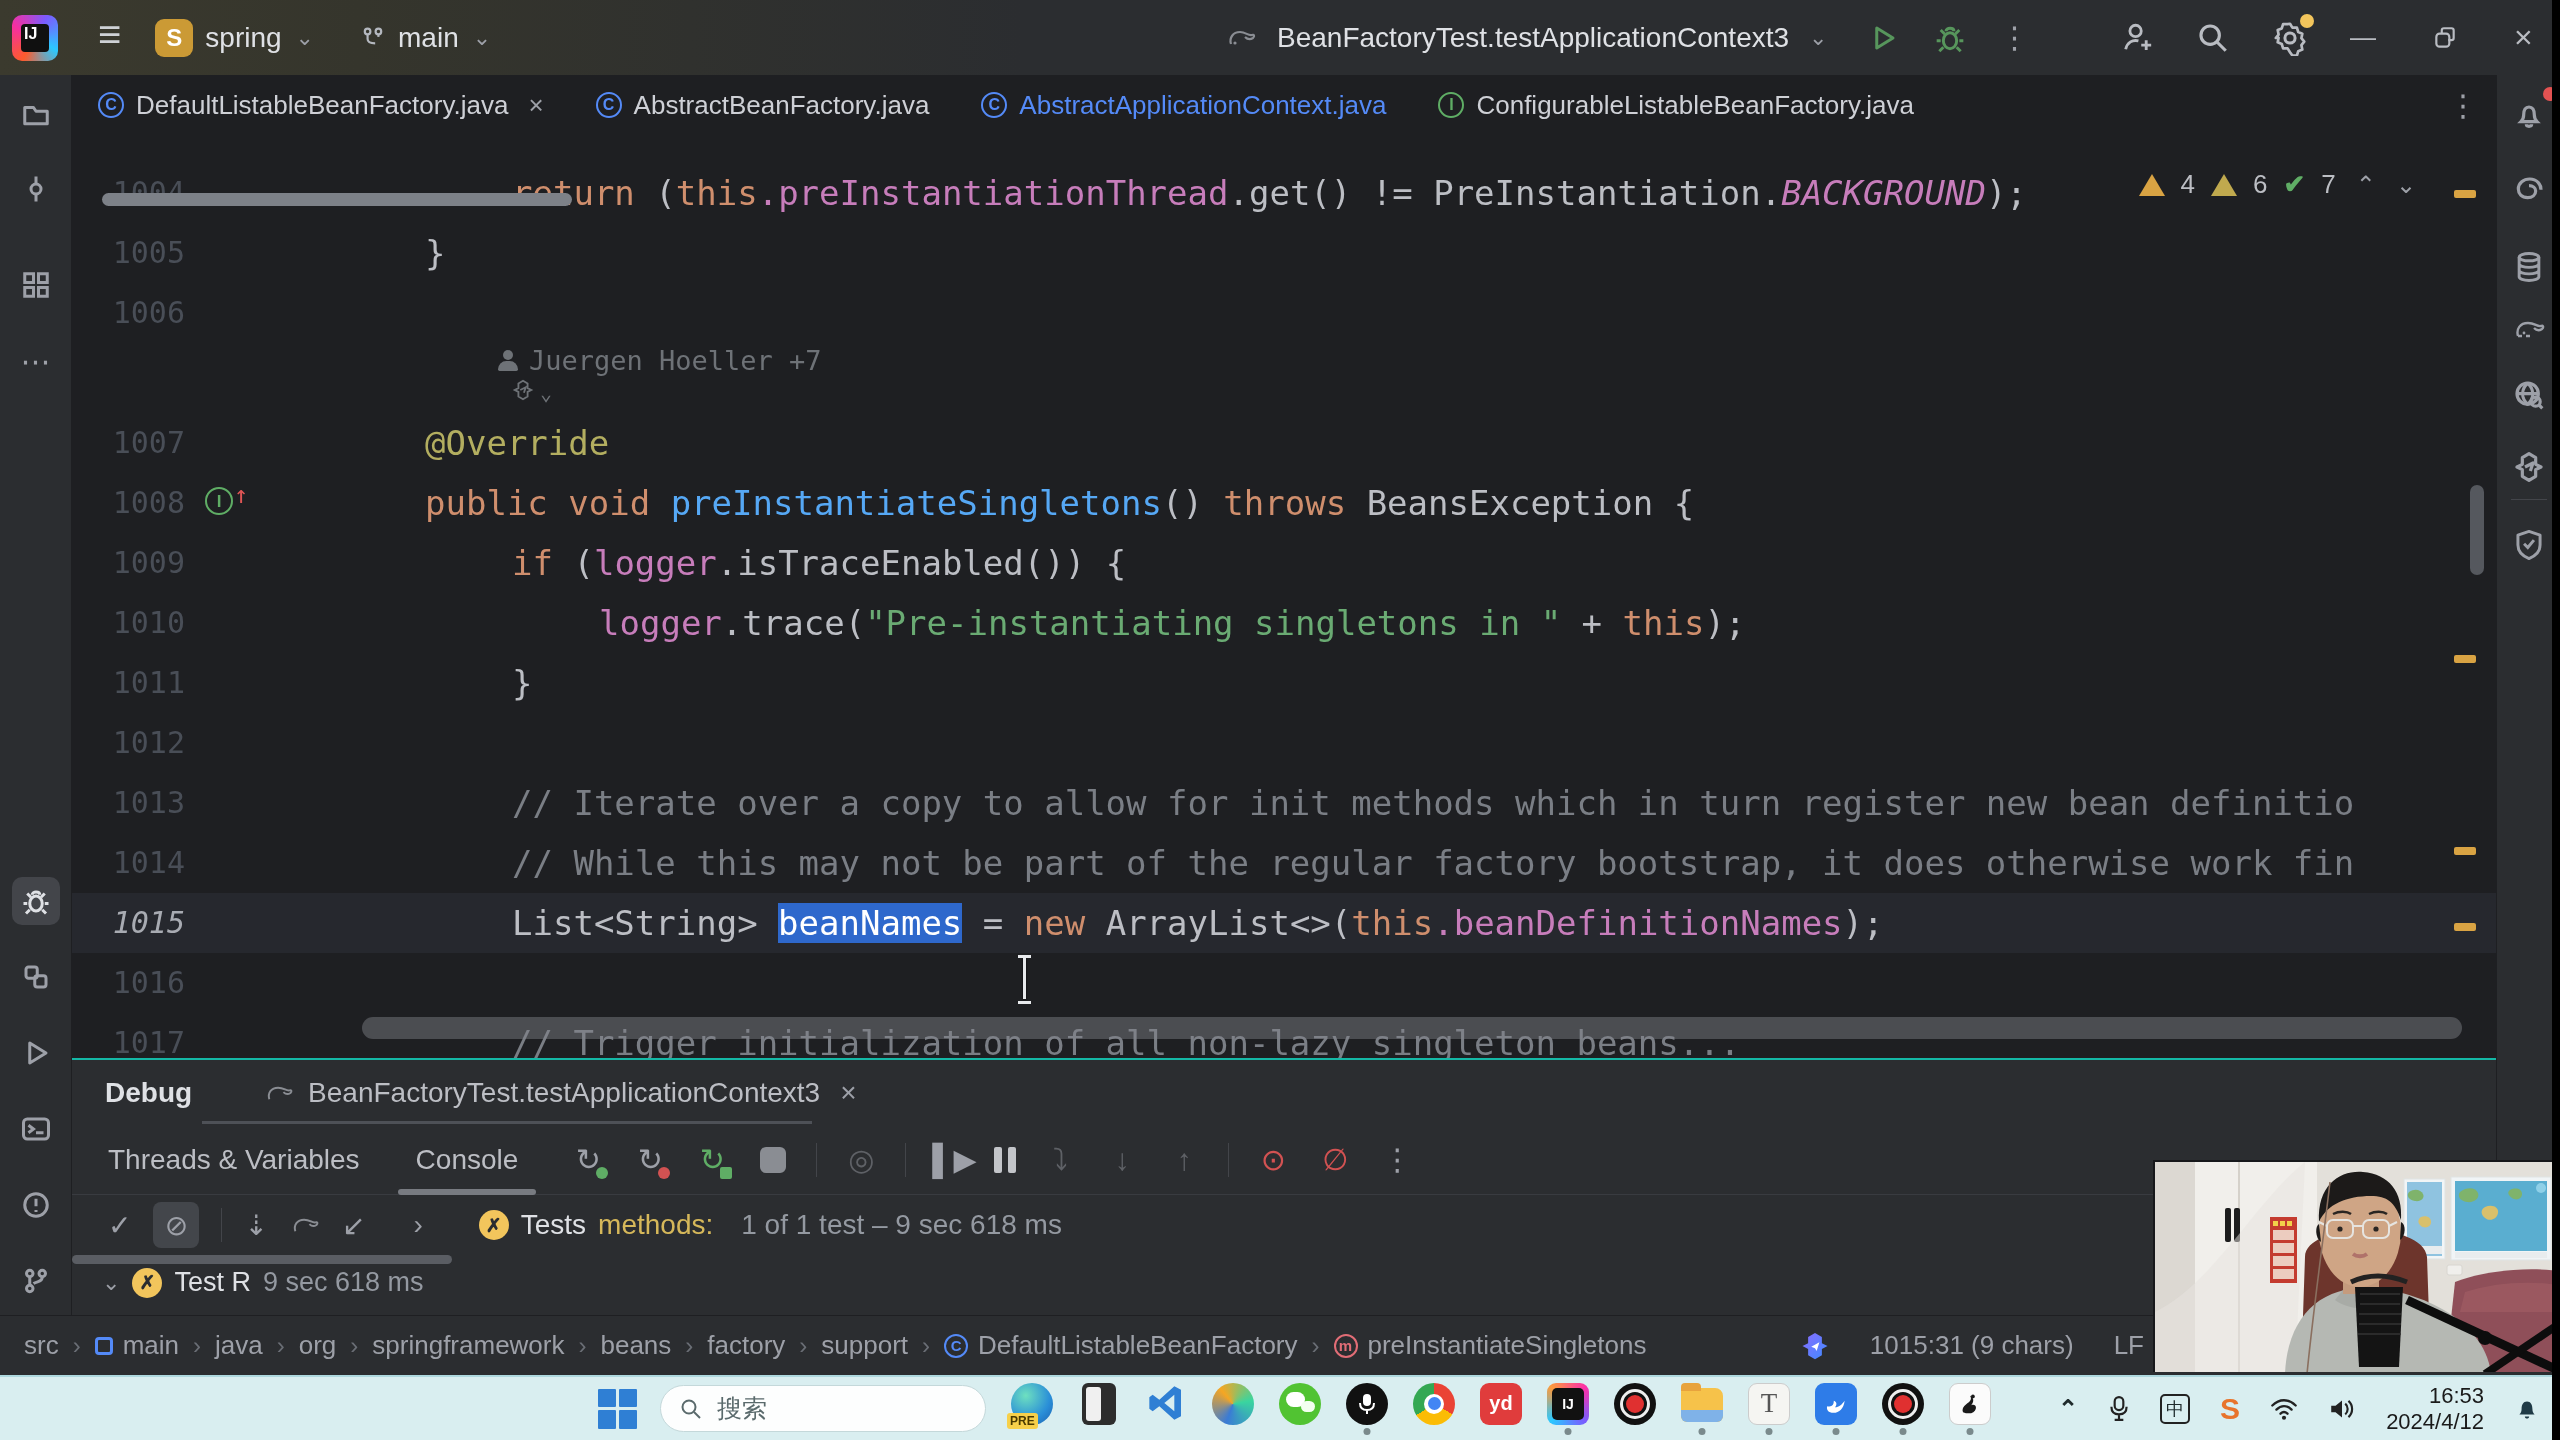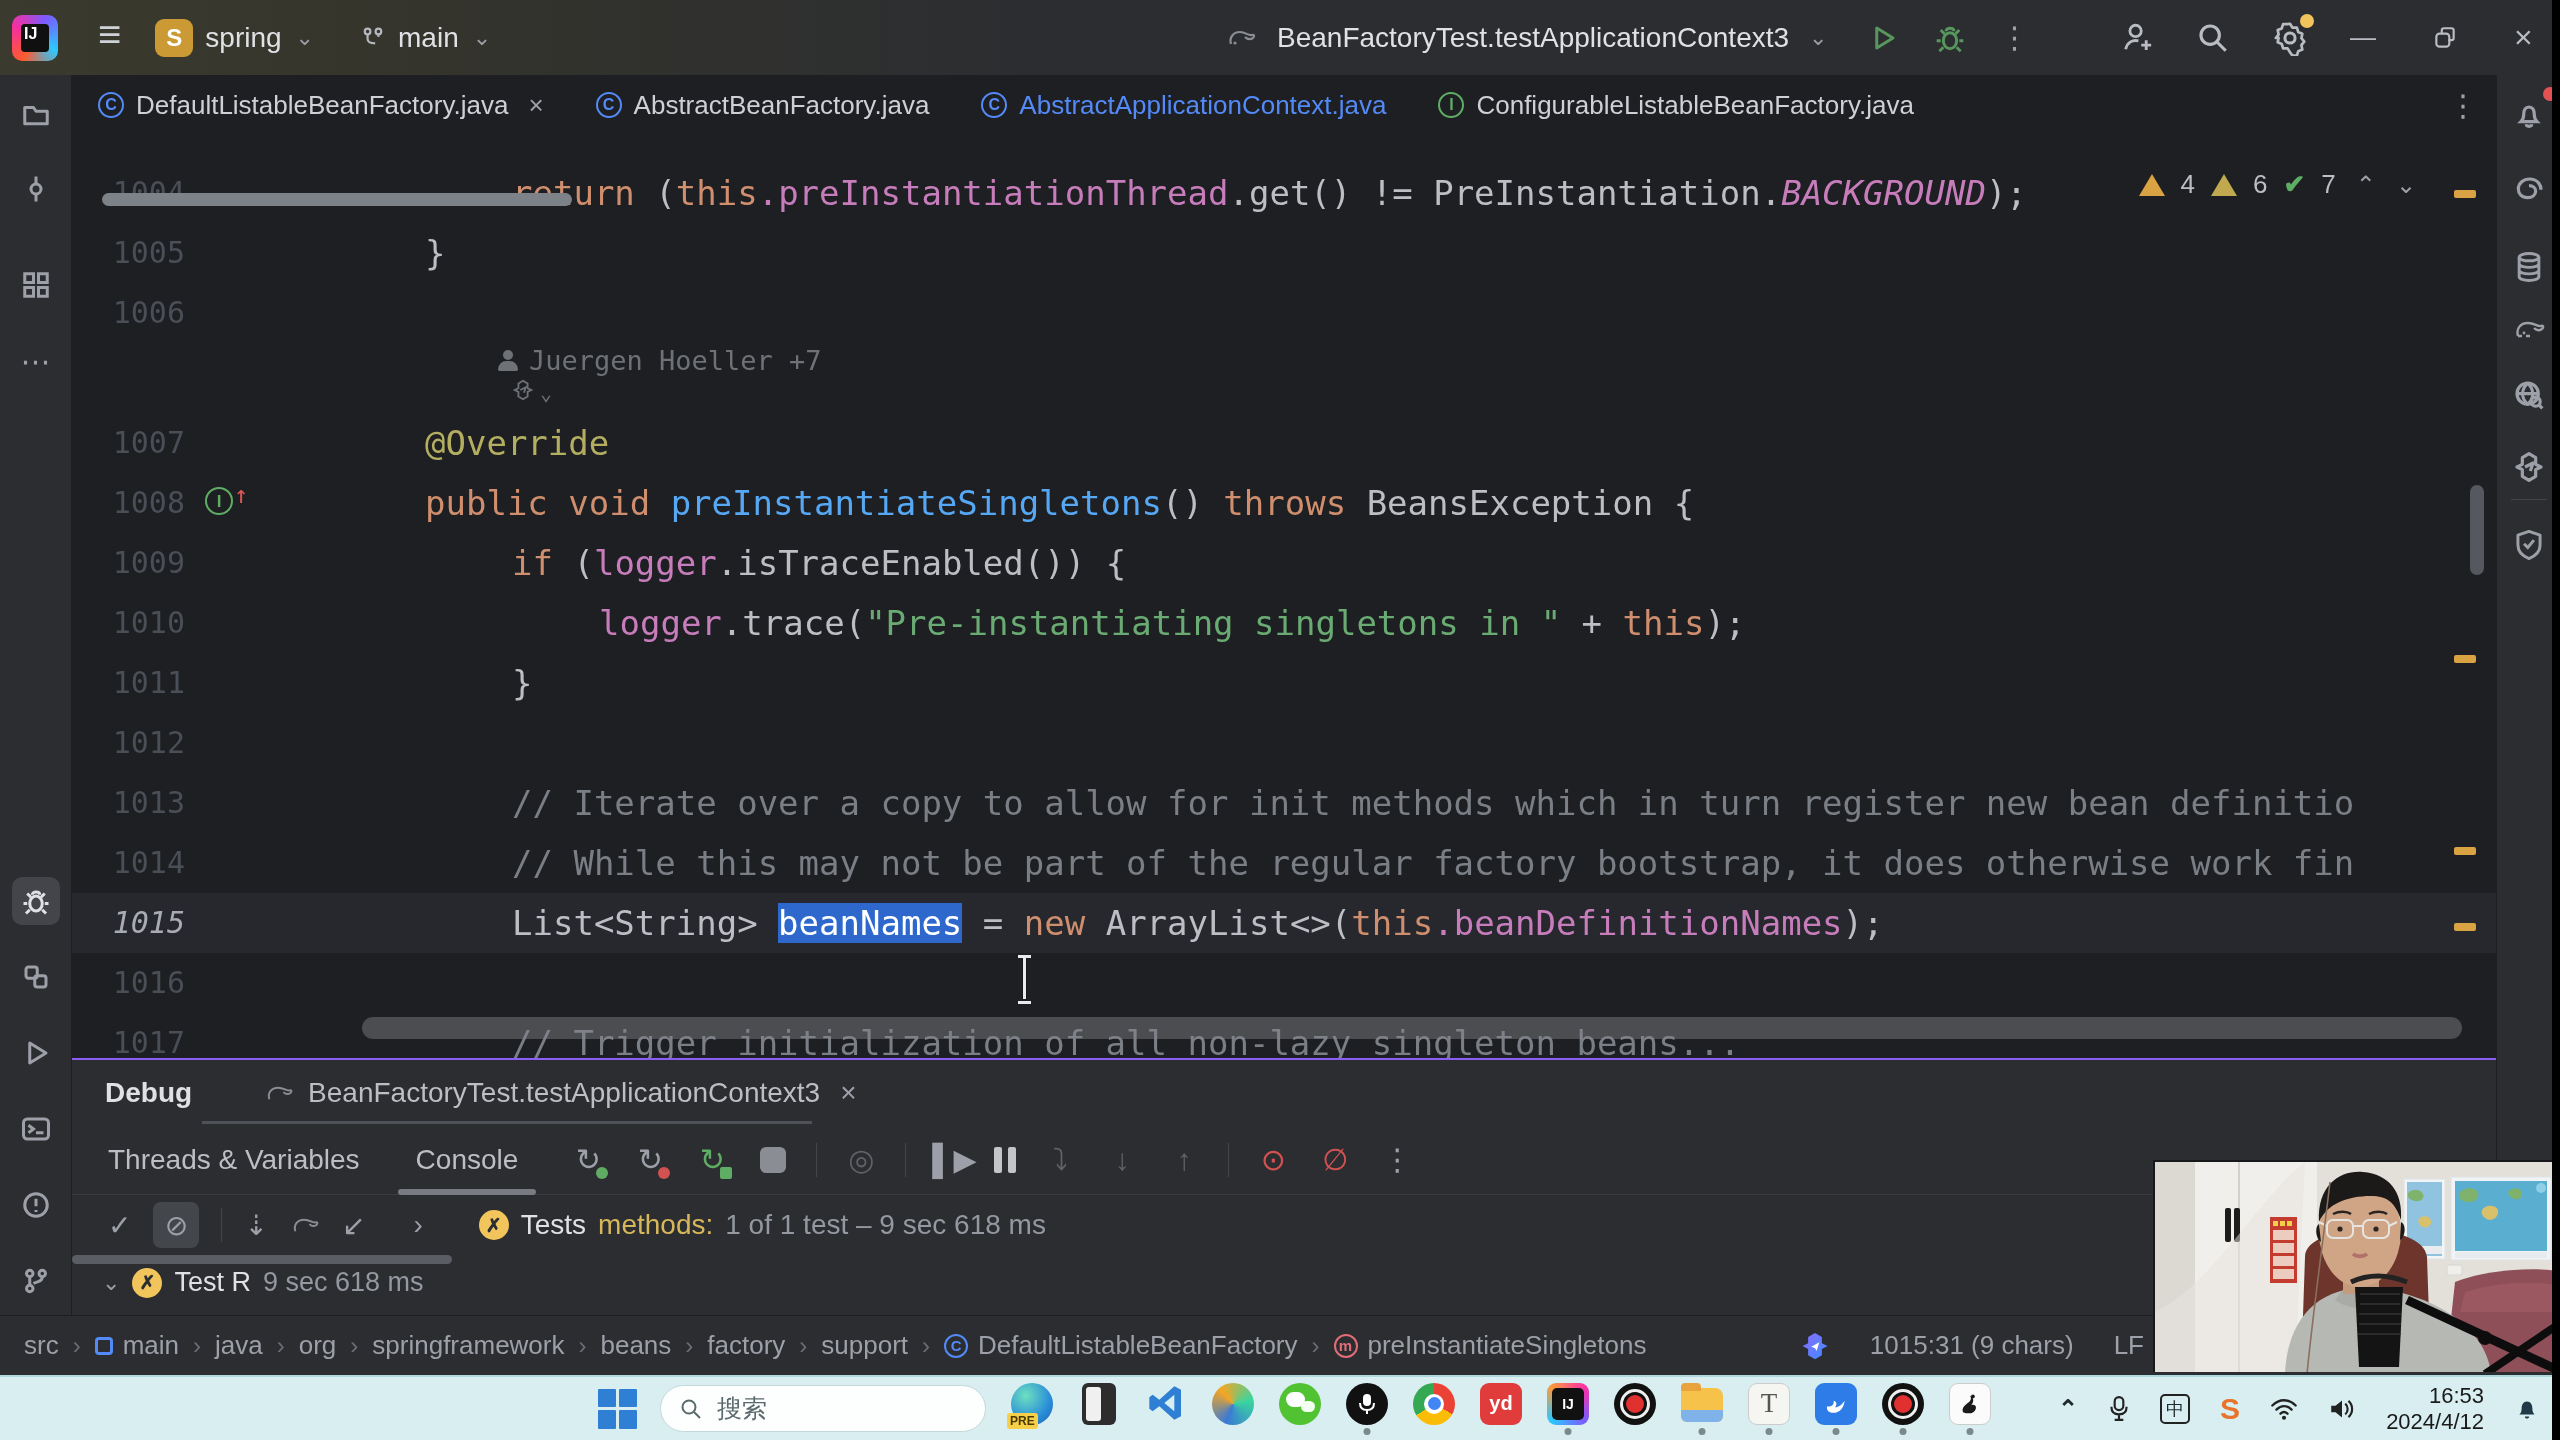--- a/index.html
+++ b/index.html
@@ -80,21 +80,21 @@
   .warn-tri.weak { border-bottom-color:#c0a94e; }
   .check-g { color:#5fad65; font-size:26px; font-weight:bold; }
   .insp-chev { color:#9da0a8; font-size:24px; margin-left:4px; }
   .vscroll-thumb { position:absolute; right:12px; top:350px; width:14px; height:90px; border-radius:7px; background:#55585e; z-index:7; }
   .stripe-mark { position:absolute; right:20px; width:22px; height:8px; border-radius:2px; background:#d9a343; z-index:7; }
   .ibeam { position:absolute; left:944px; top:818px; width:16px; height:50px; z-index:8; }
   .ibeam::before { content:""; position:absolute; left:7px; top:4px; width:3px; height:42px; background:#e8eaed; box-shadow:0 0 2px #000; }
   .ibeam::after { content:""; position:absolute; left:2px; top:2px; width:13px; height:3px; background:#e8eaed; box-shadow:0 46px 0 #e8eaed; }
 
   
-  .debug-panel { position:absolute; left:72px; top:1058px; width:2424px; height:257px; background:#2b2d30; border-top:2px solid #8b5cf6; color:#bcbec4; }
+  .debug-panel { position:absolute; left:72px; top:1058px; width:2424px; height:257px; background:#2b2d30; border-top:2px solid #14b8a6; color:#bcbec4; }
   .dbg-header { position:relative; height:65px; display:flex; align-items:center; font-size:28px; }
   .dbg-tool-tab { margin-left:33px; font-weight:bold; color:#dfe1e5; }
   .dbg-session { display:flex; align-items:center; gap:14px; margin-left:72px; color:#bcbec4; }
   .dbg-session .close { color:#9da0a8; margin-left:6px; }
   .dbg-underline { position:absolute; left:130px; top:61px; width:610px; height:3px; background:#4e5157; }
   .dbg-toolbar { position:relative; height:70px; display:flex; align-items:center; font-size:28px; border-bottom:1px solid #393b40; }
   .dt-tab { padding:0 28px; height:70px; display:flex; align-items:center; color:#bcbec4; position:relative; }
   .dt-tab.sel::after { content:""; position:absolute; left:10px; right:10px; bottom:0; height:6px; border-radius:3px; background:#787b81; }
   .dbg-icons { display:flex; align-items:center; gap:26px; margin-left:24px; font-size:30px; color:#9da0a8; }
   .dico { position:relative; width:36px; text-align:center; }
@@ -104,21 +104,21 @@
   .stop-sq { width:26px; height:26px; border-radius:6px; background:#8a8d93; margin:0 4px; }
   .pause-bars { display:inline-flex; gap:6px; }
   .pause-bars i { width:8px; height:26px; background:#c3c5c9; border-radius:2px; }
   .vsep { width:1px; height:34px; background:#43454a; }
   .dbg-status { height:60px; display:flex; align-items:center; font-size:28px; }
   .ts-icons { display:flex; align-items:center; gap:22px; margin-left:36px; color:#9da0a8; font-size:28px; }
   .tile-sel { background:#43464b; border-radius:8px; width:46px; height:46px; display:flex; align-items:center; justify-content:center; font-size:28px; }
   .tests-msg { display:flex; align-items:center; gap:12px; margin-left:56px; }
   .badge-ignored { width:30px; height:30px; border-radius:50%; background:#f2c55c; color:#2b2d30; font-weight:bold;
     display:flex; align-items:center; justify-content:center; font-size:19px; }
-  .t-label { color:#dfe1e5; } .t-ignored { color:#d6b85a; } .t-detail { color:#9499a1; }
+  .t-label { color:#dfe1e5; } .t-ignored { color:#d6b85a; } .t-detail { color:#9499a1;margin-left:16px; }
   .dbg-bottom { position:relative; height:60px; display:flex; }
   .test-tree { width:412px; background:#2b2d30; position:relative; }
   .tree-hthumb { position:absolute; left:0; top:0; width:380px; height:9px; border-radius:5px; background:#5a5d63; }
   .tree-row { position:absolute; left:30px; top:12px; display:flex; align-items:center; gap:12px; font-size:27px; }
   .tree-chev { color:#9da0a8; font-size:22px; }
   .tree-name { color:#dfe1e5; } .tree-time { color:#9499a1; }
   .console-area { flex:1; background:#1e1f22; position:relative; overflow:hidden; }
   .console-line { position:absolute; left:8px; top:2px; font-family:"DejaVu Sans Mono", monospace; font-size:44px; color:#cfd2d6; white-space:pre; }
   .console-hthumb { position:absolute; left:6px; bottom:2px; width:1660px; height:10px; border-radius:5px; background:#5a5d63; }
 

